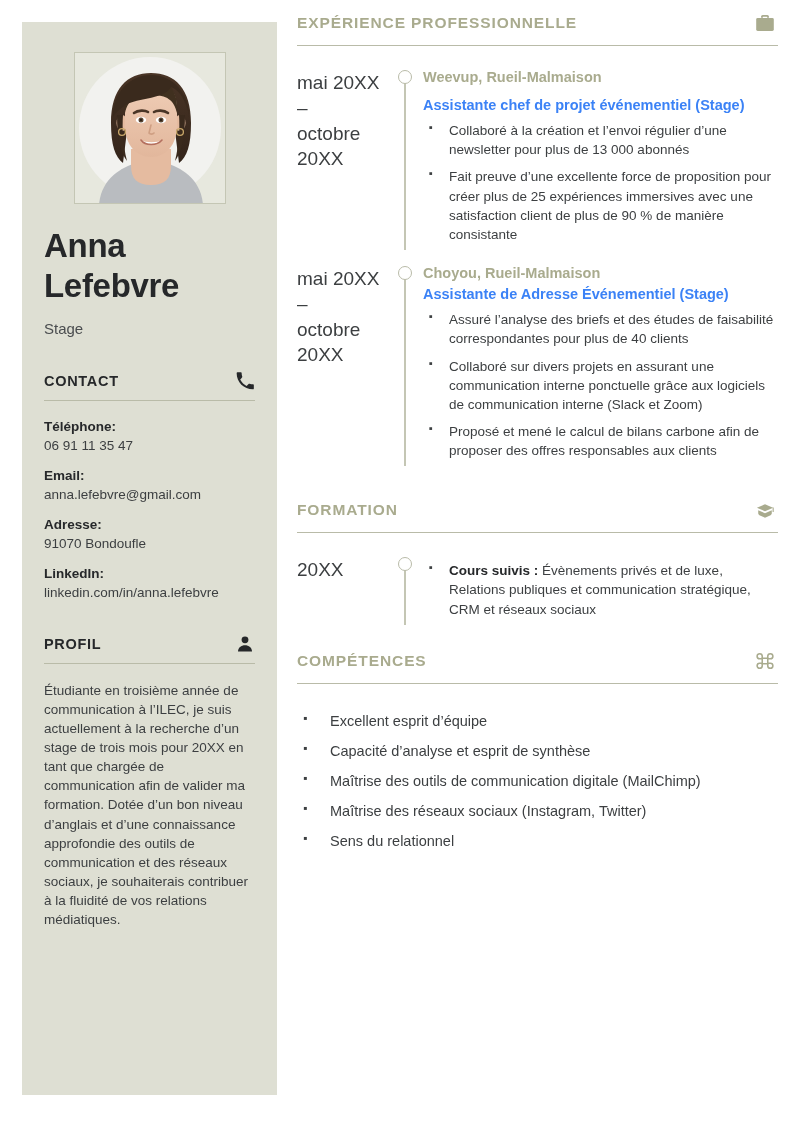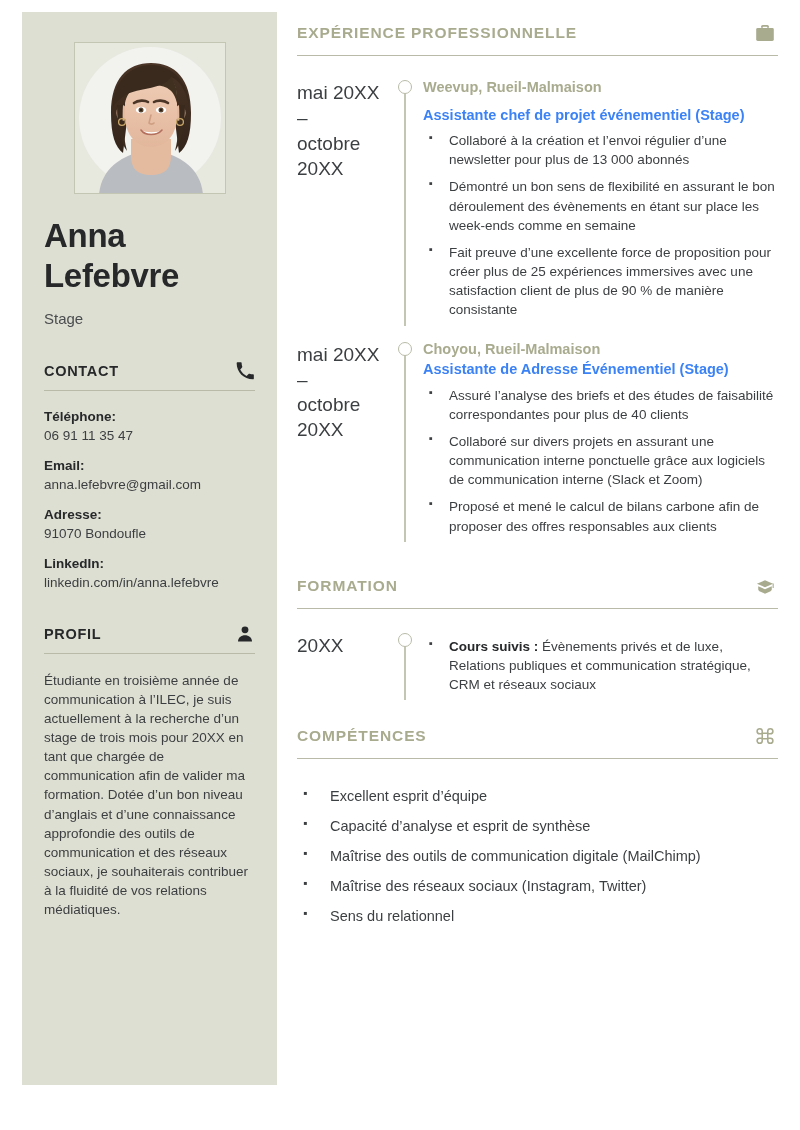--- a/index.html
+++ b/index.html
@@ -16,21 +16,21 @@
     position: relative;
     width: 800px;
     height: 1130px;
     background: #ffffff;
   }
 
   
   .sidebar {
     position: absolute;
     left: 22px;
-    top: 12px;
+    top: 22px;
     width: 255px;
     height: 1073px;
     background: #dedfd3;
     padding: 0 22px;
   }
 
   .photo-frame {
     margin: 30px auto 0 auto;
     width: 152px;
     height: 152px;
@@ -107,21 +107,21 @@
     margin-top: 17px;
     font-size: 13.5px;
     line-height: 1.42;
     color: #3c3f41;
   }
 
   
   .main {
     position: absolute;
     left: 297px;
-    top: 22px;
+    top: 12px;
     width: 481px;
   }
 
   .main-section-head {
     display: flex;
     align-items: center;
     justify-content: space-between;
     padding-right: 2px;
   }
   .main-section-title {
@@ -380,21 +380,20 @@
         </div>
         <div class="tl-axis">
           <span class="tl-circle"></span>
           <span class="tl-line"></span>
         </div>
         <div class="tl-body">
           <div class="org">Weevup, Rueil-Malmaison</div>
           <div class="role">Assistante chef de projet événementiel (Stage)</div>
           <ul class="bullets">
             <li>Collaboré à la création et l’envoi régulier d’une newsletter pour plus de 13 000 abonnés</li>
-            <li>Démontré un bon sens de flexibilité en assurant le bon déroulement des évènements en étant sur place les week-ends comme en semaine</li>
             <li>Fait preuve d’une excellente force de proposition pour créer plus de 25 expériences immersives avec une satisfaction client de plus de 90 % de manière consistante</li>
           </ul>
         </div>
       </div>
 
       <div class="tl-row" style="margin-top:14px;">
         <div class="tl-dates">
           <span>mai 20XX –</span><br>
           <span>octobre 20XX</span>
         </div>

